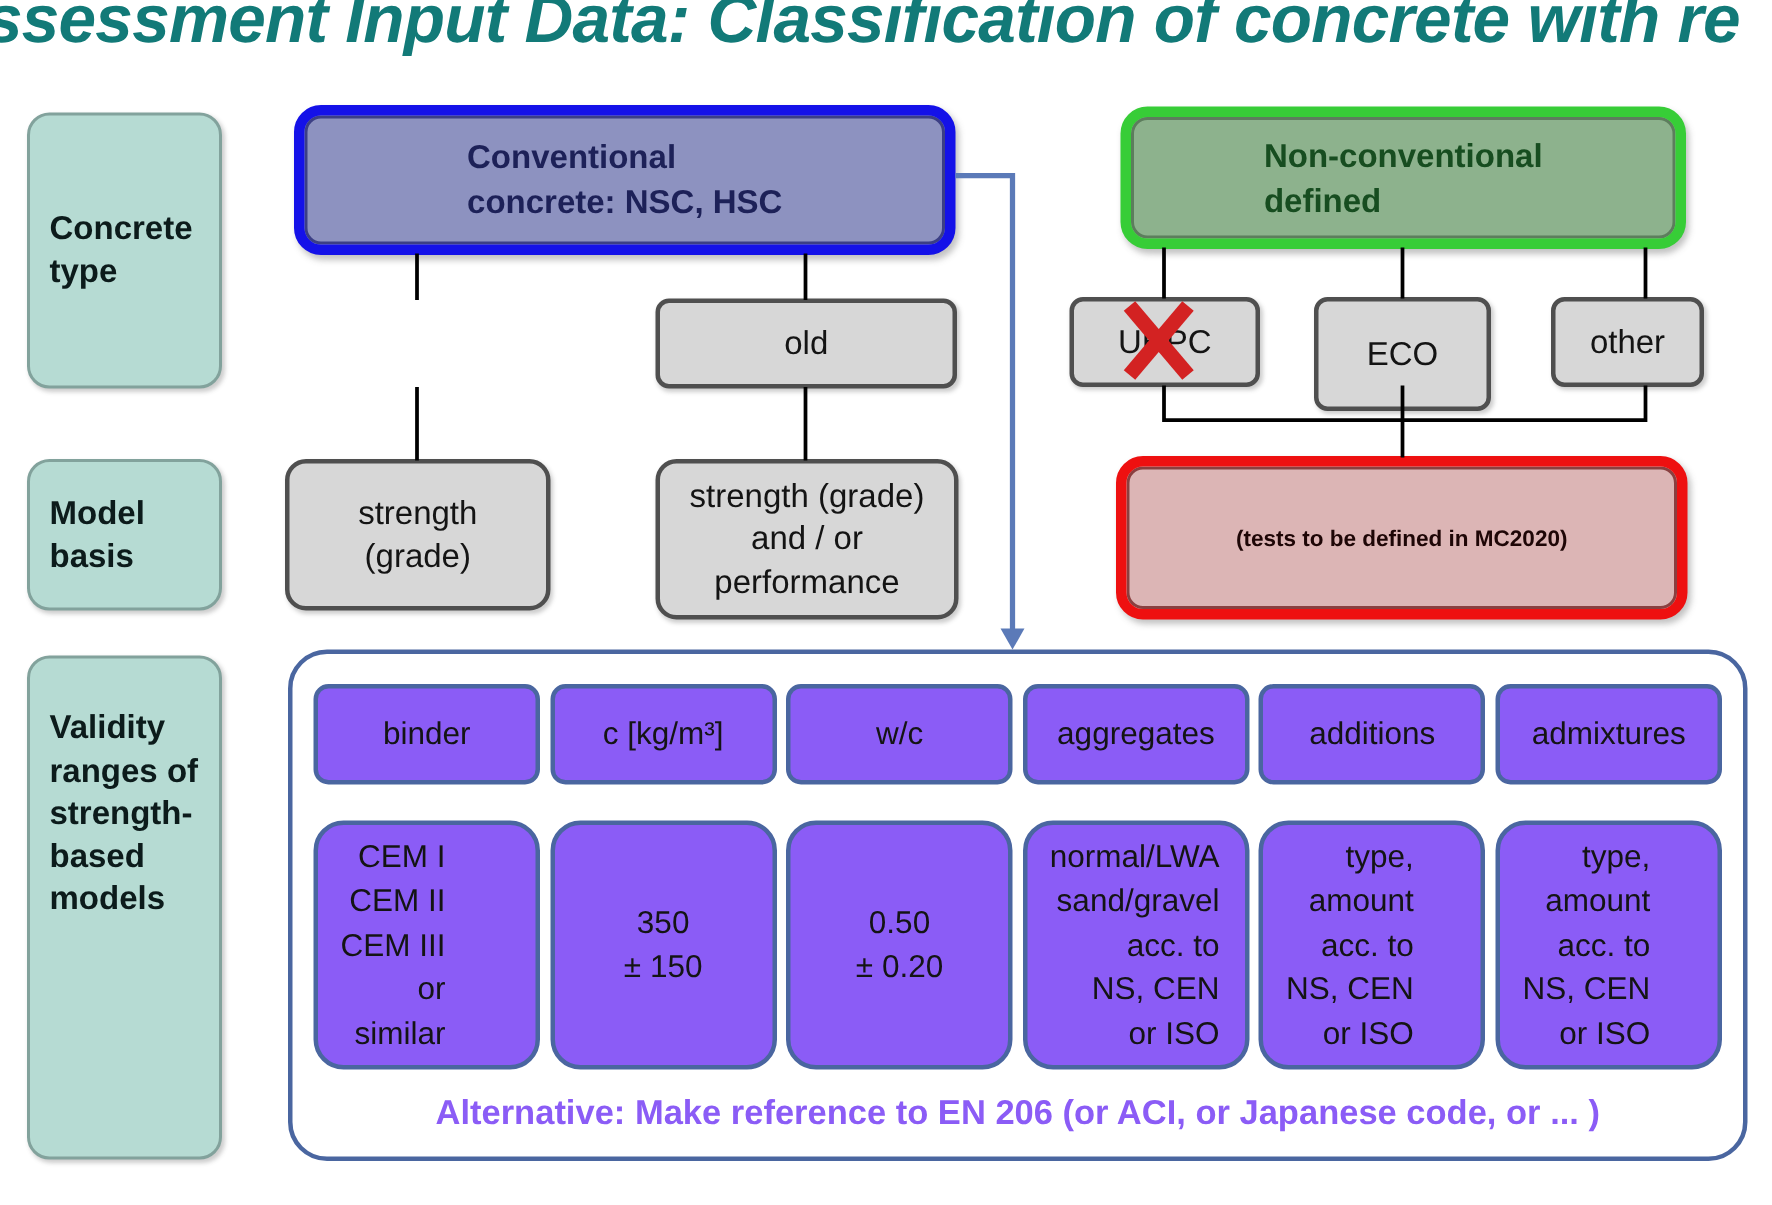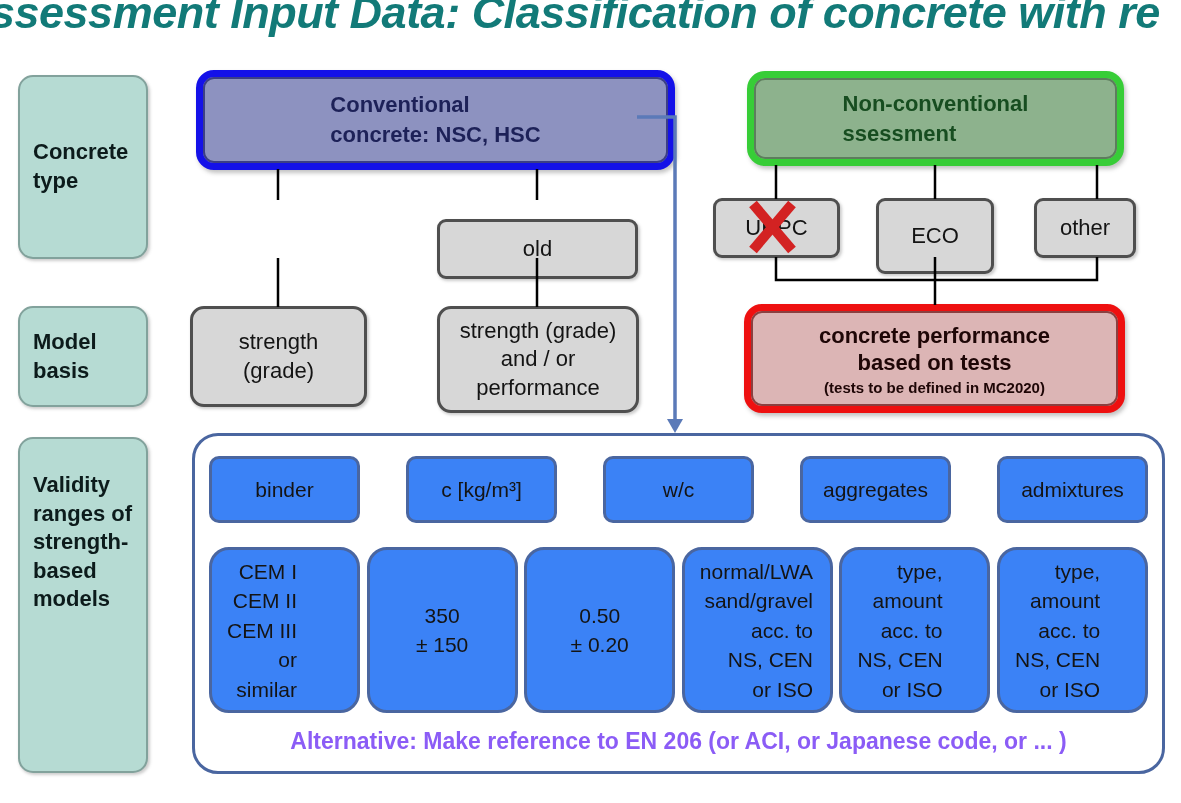--- a/index.html
+++ b/index.html
@@ -17,21 +17,21 @@
   
   .teal{background:#b6dbd3;border:2px solid #82a29c;border-radius:15px;
         left:18px;width:130px;font-weight:bold;font-size:22px;line-height:1.3;
         color:#0c1b1b;white-space:pre-line;justify-content:flex-start;
         padding-left:13px;box-shadow:1.5px 2px 3px rgba(90,90,90,.3);}
   .teal.ct{top:75px;height:184px;}
   .teal.mb{top:306px;height:101px;}
   .teal.va{top:437px;height:336px;align-items:flex-start;padding-top:32px;}
 
   
-  .conv{left:196px;top:70px;width:479px;height:100px;background:#8d92c0;
+  .conv{left:196px;top:70px;width:441px;height:100px;background:#8d92c0;
         border:7px solid #1411e8;border-radius:18px;
         box-shadow:inset 0 0 0 2px #3c3f85,2px 3px 4px rgba(80,80,80,.35);}
   .conv .txt{font-weight:bold;font-size:22px;line-height:1.35;color:#1d2158;
         white-space:pre-line;text-align:left;}
   .nonconv{left:747px;top:71px;width:377px;height:95px;background:#8db28d;
         border:7px solid #37cd37;border-radius:18px;
         box-shadow:inset 0 0 0 2px #5d7d5d,2px 3px 4px rgba(80,80,80,.35);}
   .nonconv .txt{font-weight:bold;font-size:22px;line-height:1.35;color:#174d20;
         white-space:pre-line;text-align:left;}
   .redbox{left:744px;top:304px;width:381px;height:109px;background:#dcb5b5;
@@ -39,33 +39,33 @@
         box-shadow:inset 0 0 0 2px #8a4040,2px 3px 4px rgba(80,80,80,.35);}
   .redbox .txt{font-weight:bold;font-size:22px;line-height:1.25;color:#1e0606;
         white-space:pre-line;text-align:center;}
   .redbox .sub{font-weight:bold;font-size:15px;color:#1e0606;margin-top:2px;}
 
   
   .gray{background:#d7d7d7;border:3px solid #4f4f4f;border-radius:9px;
         font-size:22px;color:#141414;text-align:center;white-space:pre-line;
         line-height:1.3;box-shadow:1.5px 2px 3px rgba(90,90,90,.3);}
   .b-new{left:190px;top:199px;width:177px;height:60px;}
-  .b-old{left:437px;top:199px;width:201px;height:60px;margin-top:20px;}
+  .b-old{left:437px;top:199px;width:201px;height:60px;}
   .b-uhpc{left:713px;top:198px;width:127px;height:60px;}
   .b-eco{left:876px;top:198px;width:118px;height:76px;}
   .b-other{left:1034px;top:198px;width:102px;height:60px;}
   .b-s1{left:190px;top:306px;width:177px;height:101px;border-radius:14px;}
   .b-s2{left:437px;top:306px;width:202px;height:107px;border-radius:14px;}
 
   
   .vpanel{position:absolute;left:192px;top:433px;width:973px;height:341px;
         box-sizing:border-box;background:#fff;border:3px solid #4a66a0;
         border-radius:26px;padding:20px 14px 0 14px;}
   .vrow{display:flex;justify-content:space-between;}
-  .cell{box-sizing:border-box;width:151px;background:#3b82f6;
+  .cell{box-sizing:border-box;width:151px;background:#8b5cf6;
         border:3px solid #4a66a0;font-size:21px;color:#141414;
         display:flex;align-items:center;justify-content:center;
         white-space:pre-line;line-height:1.4;}
   .hcell{height:67px;border-radius:10px;text-align:center;}
   .vrow.values{margin-top:24px;}
   .vcell{height:166px;border-radius:20px;}
   .vcell.al{align-items:flex-start;justify-content:flex-start;
         text-align:right;padding:7px 2px 0 15px;}
   .vcell.ac{text-align:center;}
   .alt{margin-top:15px;text-align:center;font-weight:bold;font-size:23px;
@@ -95,45 +95,44 @@
 based
 models</span>
   </div>
 
   <div class="box conv">
     <div class="txt">Conventional
 concrete: NSC, HSC</div>
   </div>
   <div class="box nonconv">
     <div class="txt">Non-conventional
-ssessment</div>
+defined</div>
   </div>
 
   <div class="box gray b-old">old</div>
   <div class="box gray b-uhpc">UHPC</div>
   <div class="box gray b-eco">ECO</div>
   <div class="box gray b-other">other</div>
 
   <div class="box gray b-s1">strength
 (grade)</div>
   <div class="box gray b-s2">strength (grade)
 and / or
 performance</div>
   <div class="box redbox">
-    <div class="txt">concrete performance
-based on tests</div>
     <div class="sub">(tests to be defined in MC2020)</div>
   </div>
 
   <div class="vpanel">
     <div class="vrow headers">
       <div class="cell hcell">binder</div>
       <div class="cell hcell">c [kg/m³]</div>
       <div class="cell hcell">w/c</div>
       <div class="cell hcell">aggregates</div>
+      <div class="cell hcell">additions</div>
       <div class="cell hcell">admixtures</div>
     </div>
     <div class="vrow values">
       <div class="cell vcell al">CEM I
 CEM II
 CEM III
 or
 similar</div>
       <div class="cell vcell ac">350
 ± 150</div>

